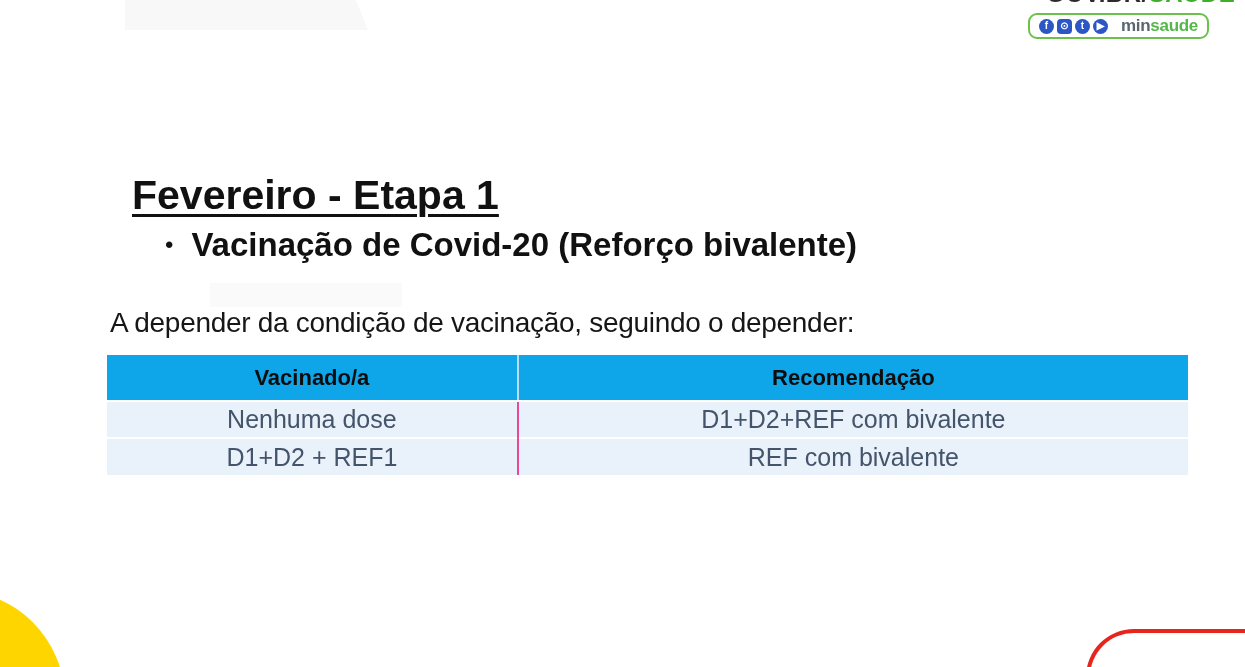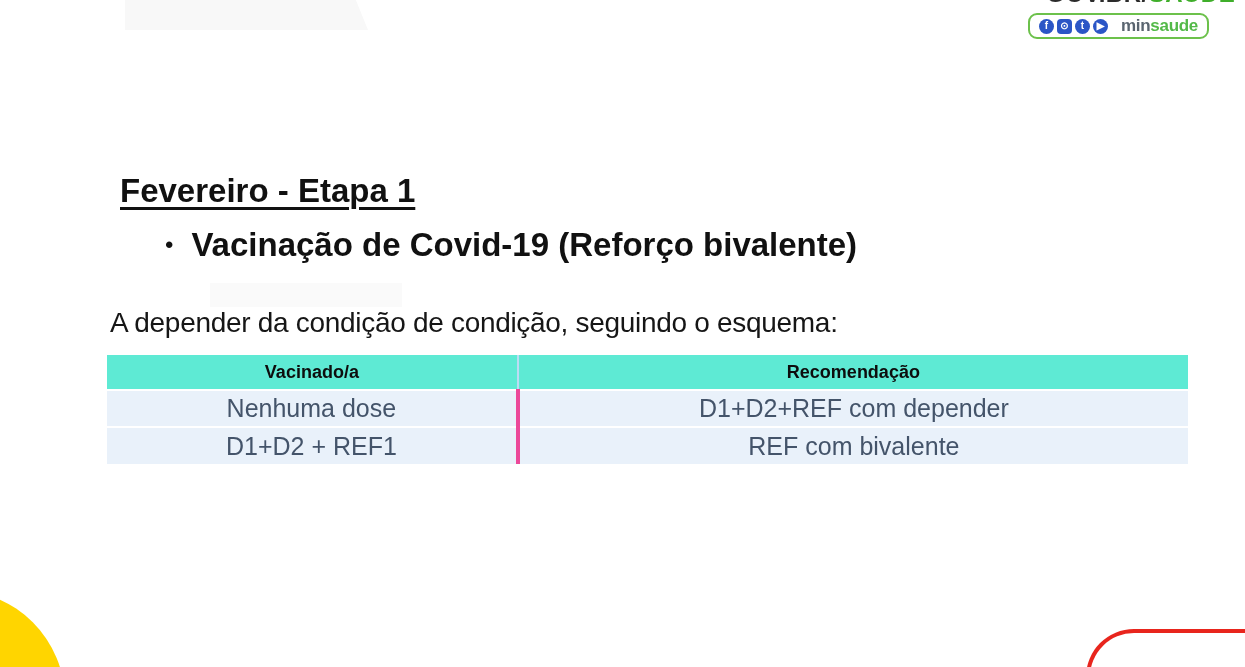--- a/index.html
+++ b/index.html
@@ -49,22 +49,22 @@
   .handle .prefix { color:#5a6570; }
   .handle .suffix { color:#53b948; }
 
   
   .page-title {
     position:absolute; left:56px; top:48px;
     font-size:55px; font-weight:bold; letter-spacing:-1px;
     color:#1787d6; white-space:nowrap;
   }
   .section-heading {
-    position:absolute; left:120px; top:172px;
-    font-size:33px; font-weight:bold; color:#111111;
+    position:absolute; left:132px; top:172px;
+    font-size:41px; font-weight:bold; color:#111111;
     text-decoration:underline; text-decoration-thickness:3px; text-underline-offset:5px;
     white-space:nowrap;
   }
   .bullet-row {
     position:absolute; left:165px; top:226px;
     display:flex; align-items:center; gap:18px;
   }
   .bullet-dot { font-size:24px; color:#111111; line-height:1; }
   .bullet-text { font-size:33px; font-weight:bold; color:#111111; white-space:nowrap; }
   .intro-text {
@@ -73,31 +73,31 @@
   }
 
   
   .vax-table {
     position:absolute; left:107px; top:355px; width:1081px;
     border-collapse:collapse; table-layout:fixed;
   }
   .vax-table col.c1 { width:38%; }
   .vax-table col.c2 { width:62%; }
   .vax-table th {
-    background:#5eead4; color:#0d0d0d;
-    font-size:18px; font-weight:bold; height:35px; text-align:center;
+    background:#0ea5e9; color:#0d0d0d;
+    font-size:22px; font-weight:bold; height:46px; text-align:center;
     border-bottom:2px solid #ffffff;
   }
   .vax-table th:first-child { border-right:2px solid #bcdcf4; }
   .vax-table td {
     background:#e9f1fa; color:#44546a;
     font-size:25px; height:37px; text-align:center;
     border-top:2px solid #ffffff;
   }
-  .vax-table td:first-child { border-right:4px solid #ec4899; }
+  .vax-table td:first-child { border-right:2px solid #ec4899; }
 
   
   .yellow-arc {
     position:absolute; left:-155px; top:590px; width:220px; height:220px;
     border-radius:50%; background:#ffd500;
   }
   .red-frame {
     position:absolute; left:1086px; top:629px; width:175px; height:55px;
     border-top:4px solid #e8251d; border-left:4px solid #e8251d;
     border-top-left-radius:48px;
@@ -121,40 +121,40 @@
     <span class="s-icon">t</span>
     <span class="s-icon">▶</span>
     <span class="handle"><span class="prefix">min</span><span class="suffix">saude</span></span>
   </div>
 
 
   <h2 class="section-heading">Fevereiro - Etapa 1</h2>
 
   <div class="bullet-row">
     <span class="bullet-dot">•</span>
-    <span class="bullet-text">Vacinação de Covid-19 (Reforço bivalente)</span>
+    <span class="bullet-text">Vacinação de Covid-20 (Reforço bivalente)</span>
   </div>
 
-  <p class="intro-text">A depender da condição de condição, seguindo o esquema:</p>
+  <p class="intro-text">A depender da condição de vacinação, seguindo o depender:</p>
 
   <table class="vax-table">
     <colgroup>
         <col class="c1">
         <col class="c2">
       </colgroup>
     <thead>
       <tr>
         <th>Vacinado/a</th>
         <th>Recomendação</th>
       </tr>
     </thead>
     <tbody>
       <tr>
         <td>Nenhuma dose</td>
-        <td>D1+D2+REF com depender</td>
+        <td>D1+D2+REF com bivalente</td>
       </tr>
       <tr>
         <td>D1+D2 + REF1</td>
         <td>REF com bivalente</td>
       </tr>
     </tbody>
   </table>
 
   <div class="yellow-arc"></div>
   <div class="red-frame"></div>

